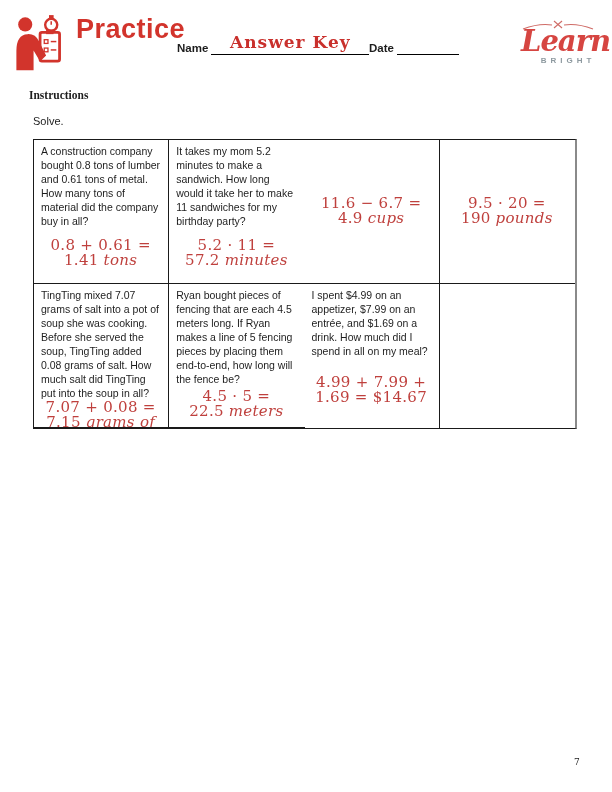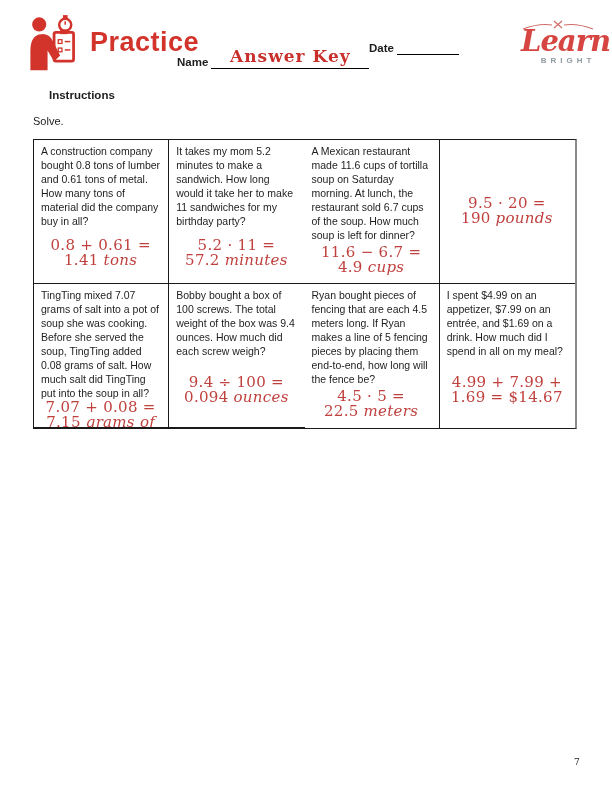--- a/index.html
+++ b/index.html
@@ -2,45 +2,45 @@
 <html><head>
 <meta charset="utf-8">
 <style>
   html,body { margin:0; padding:0; background:#fff; }
   .page {
     position:relative; width:612px; height:792px; background:#ffffff;
     font-family:"Liberation Sans", sans-serif; color:#1d1d1d; overflow:hidden;
   }
 
   
-  .practice-logo { position:absolute; left:29px; top:14px; display:flex; align-items:center; gap:9px; }
+  .practice-logo { position:absolute; left:15px; top:14px; display:flex; align-items:flex-start; gap:9px; }
   .practice-word { color:#d2342c; font-weight:bold; font-size:27px; letter-spacing:0.5px; }
 
   .field-group { position:absolute; display:flex; align-items:flex-end; gap:3px; }
-  .name-group { left:177px; top:44px; }
+  .name-group { left:177px; top:30px; }
   .date-group { left:369px; top:30px; }
   .field-label { font-weight:bold; font-size:11.5px; padding-bottom:1px; }
   .field-line { display:inline-block; border-bottom:1.5px solid #000; height:24px; }
   .name-line { width:158px; text-align:center; }
   .date-line { width:62px; }
   .answer-key {
     font-family:"DejaVu Serif", serif; font-weight:bold; font-size:17px;
     color:#c9302c; letter-spacing:1px; line-height:24px;
   }
 
   .learnbright { position:absolute; left:508px; top:18px; width:100px; text-align:center; }
   .lb-sparkle { display:block; margin:0 auto -6px auto; }
   .lb-learn {
     font-family:"DejaVu Serif", serif; font-style:italic; font-weight:bold;
     font-size:29px; color:#d64541; letter-spacing:-1px; line-height:1.1;margin-left:13px;
   }
   .lb-bright { font-size:8px; letter-spacing:4px; color:#8e9aa0; margin-top:-2px; margin-left:20px; font-weight:bold; }
 
   
-  .instructions { position:absolute; left:49px; top:89px; font-weight:bold; font-size:11.5px; }
+  .instructions { position:absolute; left:29px; top:89px; font-weight:bold; font-size:11.5px;font-family:Liberation Serif, serif; }
   .solve { position:absolute; left:33px; top:115px; font-size:11px; }
 
   
   .ptable {
     position:absolute; left:33px; top:139px; width:544px;
     display:grid; grid-template-columns:1fr 1fr 1fr 1fr; grid-auto-rows:144px;
     border:1px solid #1a1a1a; border-right:2px solid #8a8a8a;
     box-sizing:border-box;
   }
   .cell {
@@ -126,45 +126,38 @@
     </div>
 
     <div class="cell">
       <div class="question">It takes my mom 5.2 minutes to make a sandwich. How long would it take her to make 11 sandwiches for my birthday party?</div>
       <div class="answers">
         <div class="ans"><span class="math">5.2 · 11 = 57.2</span><span class="unit">minutes</span></div>
       </div>
     </div>
 
     <div class="cell">
-      <div class="question">A Mexican restaurant made 11.6 cups of tortilla soup on Saturday morning. At lunch, the restaurant sold 6.7 cups of the soup. How much soup is left for dinner?</div>
       <div class="answers">
         <div class="ans"><span class="math">11.6 − 6.7 = 4.9</span><span class="unit">cups</span></div>
       </div>
     </div>
 
     <div class="cell">
       <div class="answers">
         <div class="ans"><span class="math">9.5 · 20 = 190</span><span class="unit">pounds</span></div>
       </div>
     </div>
 
     <div class="cell">
       <div class="question">TingTing mixed 7.07 grams of salt into a pot of soup she was cooking. Before she served the soup, TingTing added 0.08 grams of salt. How much salt did TingTing put into the soup in all?</div>
       <div class="answers">
         <div class="ans"><span class="math">7.07 + 0.08 = 7.15</span><span class="unit">grams of salt</span></div>
       </div>
     </div>
 
-    <div class="cell">
-      <div class="question">Bobby bought a box of 100 screws. The total weight of the box was 9.4 ounces. How much did each screw weigh?</div>
-      <div class="answers">
-        <div class="ans"><span class="math">9.4 ÷ 100 = 0.094</span><span class="unit">ounces</span></div>
-      </div>
-    </div>
 
     <div class="cell">
       <div class="question">Ryan bought pieces of fencing that are each 4.5 meters long. If Ryan makes a line of 5 fencing pieces by placing them end-to-end, how long will the fence be?</div>
       <div class="answers">
         <div class="ans"><span class="math">4.5 · 5 = 22.5</span><span class="unit">meters</span></div>
       </div>
     </div>
 
     <div class="cell">
       <div class="question">I spent $4.99 on an appetizer, $7.99 on an entrée, and $1.69 on a drink. How much did I spend in all on my meal?</div>

